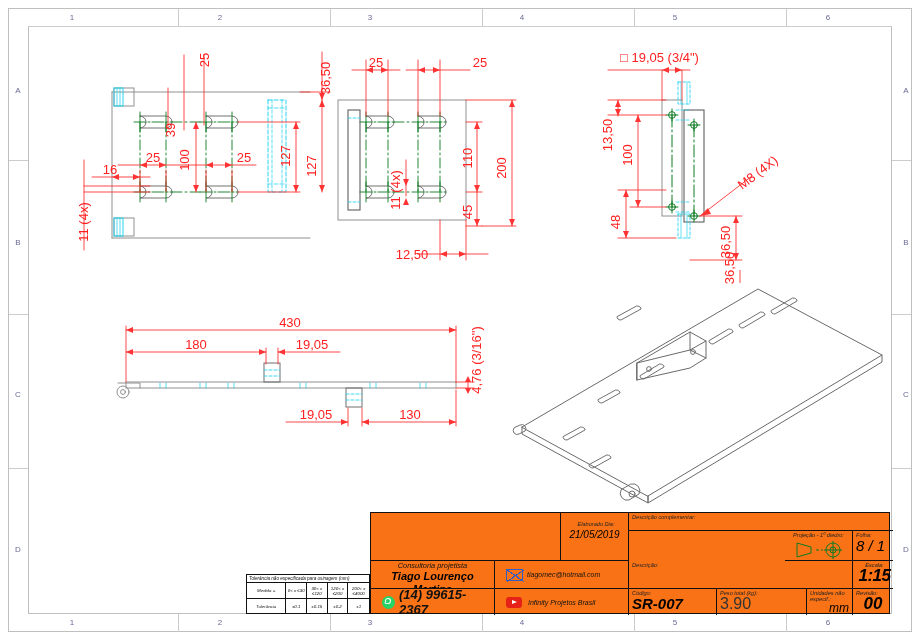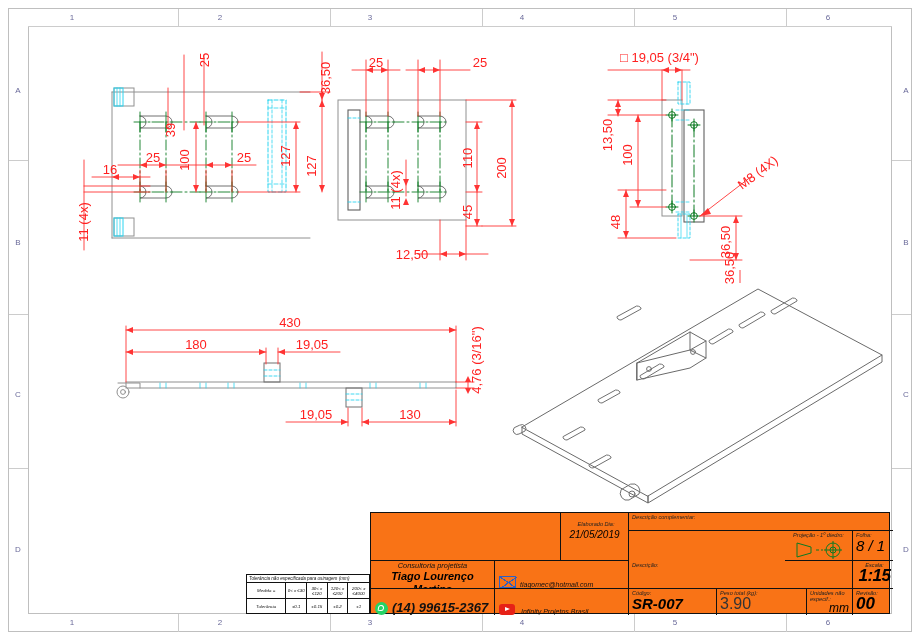--- a/index.html
+++ b/index.html
@@ -50,21 +50,21 @@
       background:linear-gradient(to bottom right,transparent 46%,#2f5fc4 46%,#2f5fc4 52%,transparent 52%);}
   .icon-mail:after{content:"";position:absolute;left:0;top:0;width:17px;height:12px;
       background:linear-gradient(to bottom left,transparent 46%,#2f5fc4 46%,#2f5fc4 52%,transparent 52%);}
   .icon-wa{width:13px;height:13px;border-radius:50%;background:#25d366;flex:none;position:relative;}
   .icon-wa:after{content:"";position:absolute;left:3.2px;top:2.6px;width:6px;height:6px;
       border:1.6px solid #fff;border-radius:50% 50% 50% 0;transform:rotate(8deg);box-sizing:border-box;}
   .icon-yt{width:16px;height:11px;border-radius:3px;background:#e62117;flex:none;position:relative;}
   .icon-yt:after{content:"";position:absolute;left:6px;top:3px;border-left:5px solid #fff;
       border-top:2.8px solid transparent;border-bottom:2.8px solid transparent;}
 
-  .row-contact{display:flex;align-items:flex-end;gap:4px;height:100%;padding-left:4px;box-sizing:border-box;}
+  .row-contact{display:flex;align-items:center;gap:4px;height:100%;padding-left:11px;box-sizing:border-box;}
   .contact-txt{font-size:7px;font-style:italic;color:#111;}
   .contact-phone{font-size:13px;font-style:italic;font-weight:bold;color:#111;}
   .eng-lab{font-size:7.4px;font-style:italic;color:#111;text-align:center;line-height:9px;}
   .eng-name{font-size:11px;font-style:italic;font-weight:bold;color:#000;text-align:center;line-height:13px;}
 </style>
 </head>
 <body>
 
 <div class="sheet">
 
@@ -532,18 +532,18 @@
     <div class="tb-cell" style="left:346px;top:76px;width:90px;height:26px;border-bottom:none;">
       <div class="tb-lab">Peso total (kg):</div>
       <div class="tb-val reg" style="font-size:16px;font-style:normal;color:#333;">3.90</div>
     </div>
     <div class="tb-cell" style="left:436px;top:76px;width:46px;height:26px;border-bottom:none;">
       <div class="tb-lab" style="line-height:6px;">Unidades não especif.:</div>
       <div class="tb-val reg" style="font-size:12px;text-align:right;padding-right:3px;">mm</div>
     </div>
     <div class="tb-cell" style="left:482px;top:76px;width:40px;height:26px;border-bottom:none;border-right:none;">
       <div class="tb-lab">Revisão:</div>
-      <div class="tb-val huge" style="text-align:left;padding-right:3px;">00</div>
+      <div class="tb-val huge" style="text-align:center;padding-right:3px;">00</div>
     </div>
   </div>
 
 
 </div>
 
 </body></html>

